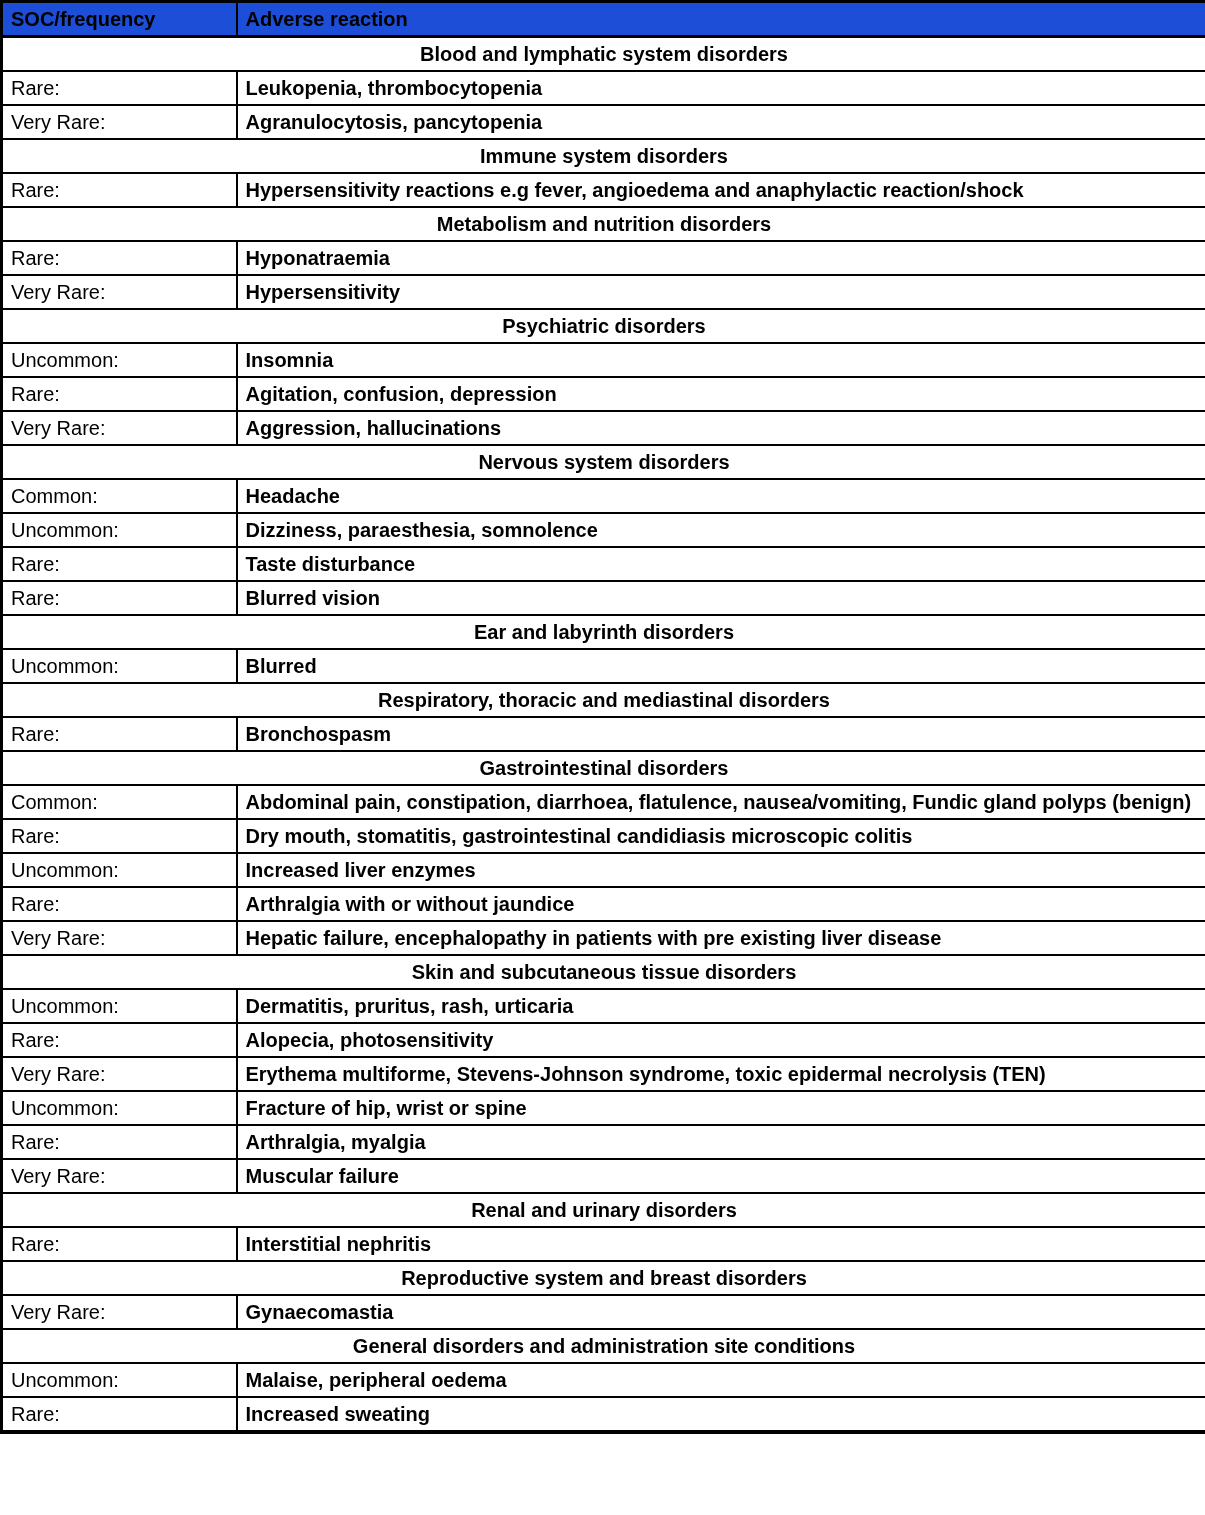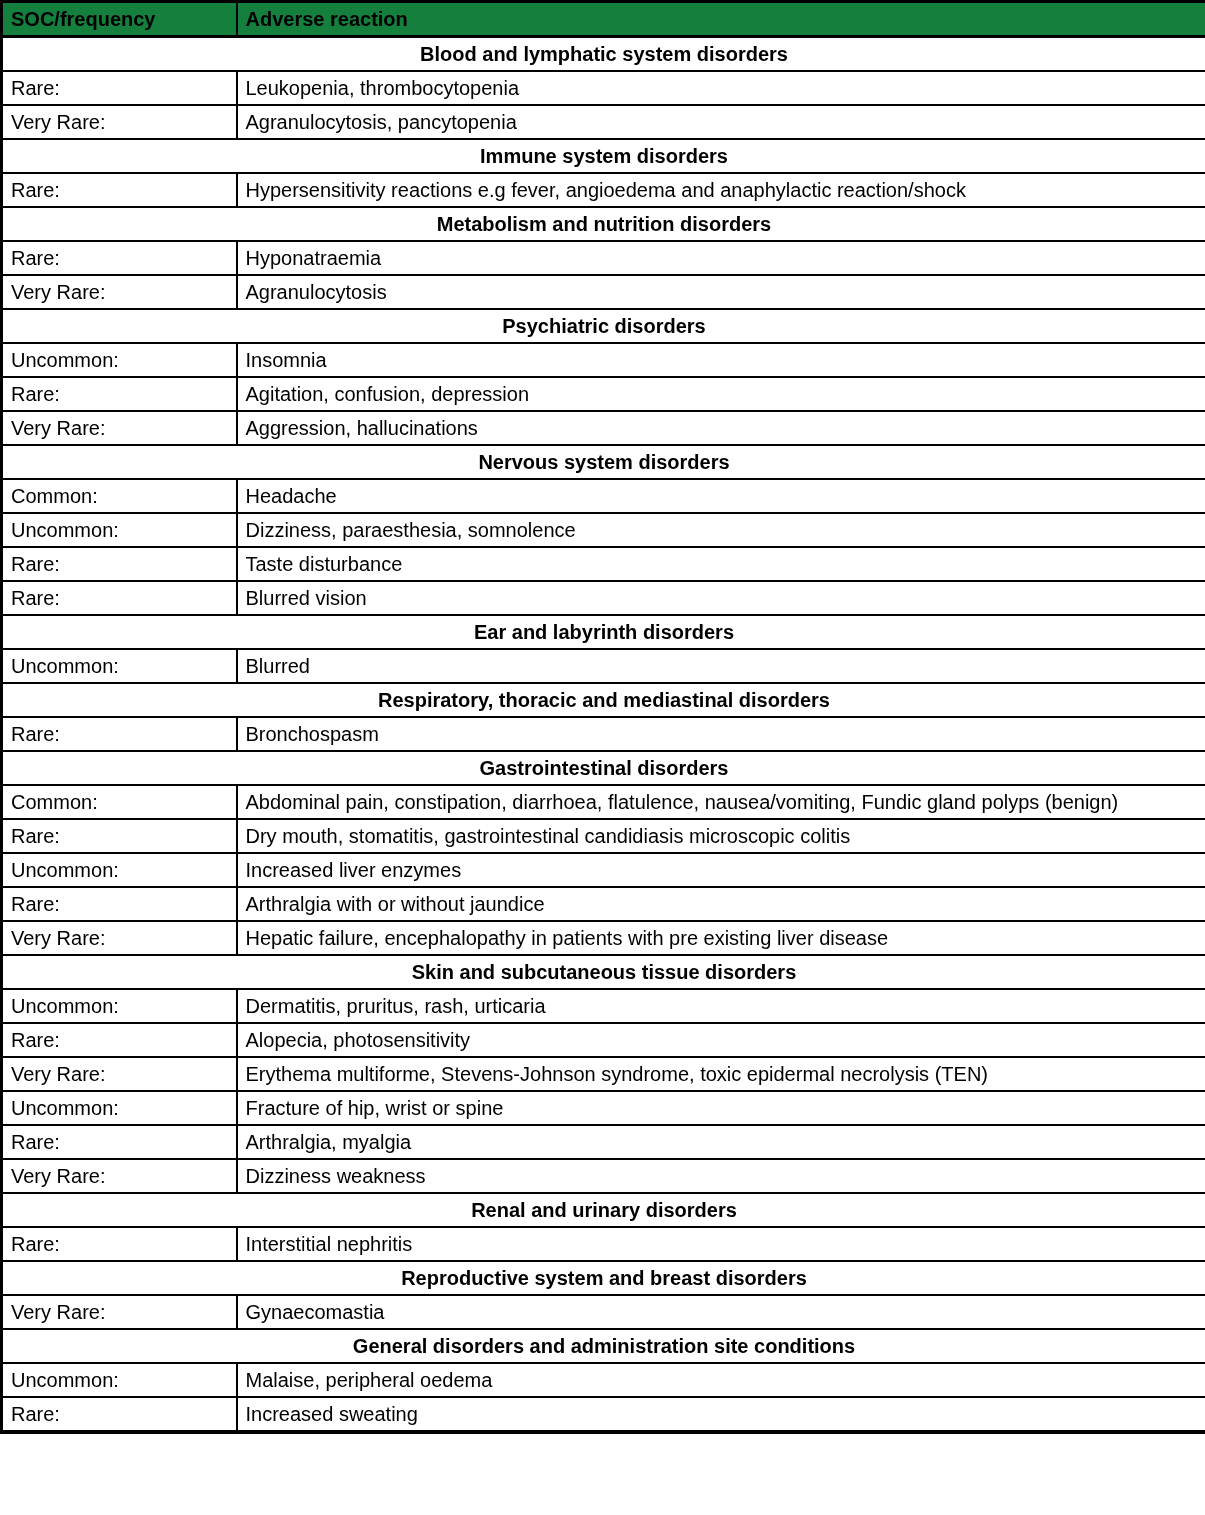--- a/index.html
+++ b/index.html
@@ -29,33 +29,33 @@
     border: 2px solid #000000;
     vertical-align: top;
     text-align: left;
     padding: 3px 8px 2px 8px;
     line-height: 27px;
     height: 33px;
     box-sizing: border-box;
     overflow: hidden;
   }
   table.adr-table thead th {
-    background: #15803d;
+    background: #1d4ed8;
     font-weight: bold;
     border-bottom-width: 3px;
     margin-top: 33px;
   }
   table.adr-table td.section-cell {
     font-weight: bold;
     border-top-width: 2px;
     border-bottom-width: 2px;
     text-align: center;
   }
   table.adr-table td.freq-cell  { font-weight: normal; }
-  table.adr-table td.react-cell { font-weight: normal; }
+  table.adr-table td.react-cell { font-weight: bold; }
 </style>
 </head>
 <body>
 
 <div class="page">
   <table class="adr-table">
     <colgroup>
       <col class="c-freq">
       <col class="c-react">
     </colgroup>
@@ -87,21 +87,21 @@
         </tr>
         <tr>
           <td colspan="2" class="section-cell">Metabolism and nutrition disorders</td>
         </tr>
         <tr>
           <td class="freq-cell">Rare:</td>
           <td class="react-cell">Hyponatraemia</td>
         </tr>
         <tr>
           <td class="freq-cell">Very Rare:</td>
-          <td class="react-cell">Agranulocytosis</td>
+          <td class="react-cell">Hypersensitivity</td>
         </tr>
         <tr>
           <td colspan="2" class="section-cell">Psychiatric disorders</td>
         </tr>
         <tr>
           <td class="freq-cell">Uncommon:</td>
           <td class="react-cell">Insomnia</td>
         </tr>
         <tr>
           <td class="freq-cell">Rare:</td>
@@ -185,21 +185,21 @@
         <tr>
           <td class="freq-cell">Uncommon:</td>
           <td class="react-cell">Fracture of hip, wrist or spine</td>
         </tr>
         <tr>
           <td class="freq-cell">Rare:</td>
           <td class="react-cell">Arthralgia, myalgia</td>
         </tr>
         <tr>
           <td class="freq-cell">Very Rare:</td>
-          <td class="react-cell">Dizziness weakness</td>
+          <td class="react-cell">Muscular failure</td>
         </tr>
         <tr>
           <td colspan="2" class="section-cell">Renal and urinary disorders</td>
         </tr>
         <tr>
           <td class="freq-cell">Rare:</td>
           <td class="react-cell">Interstitial nephritis</td>
         </tr>
         <tr>
           <td colspan="2" class="section-cell">Reproductive system and breast disorders</td>

